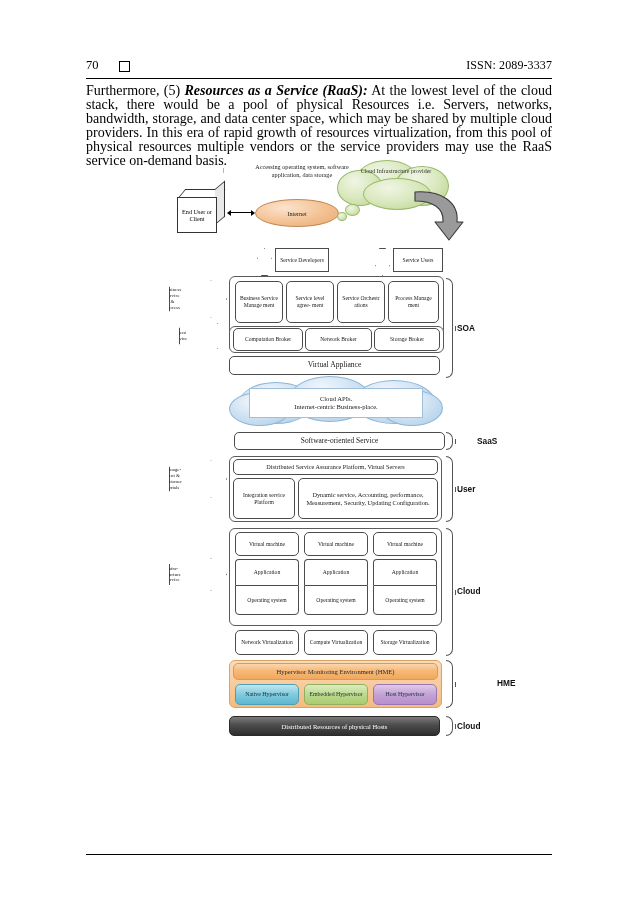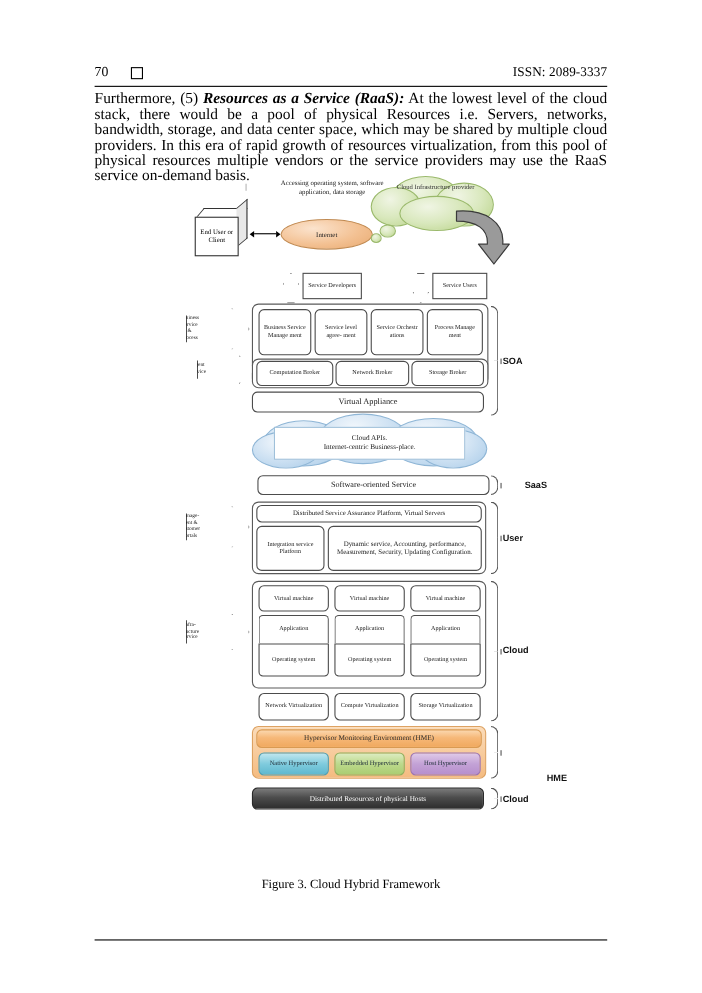--- a/index.html
+++ b/index.html
@@ -281,27 +281,26 @@
     <div class="lbl" style="left:292px;top:426px;">Cloud</div>
 
     <div class="hmewrap" style="left:64px;top:500px;width:213px;height:48px;"></div>
     <div class="hmebar" style="left:68px;top:503px;width:205px;height:17px;">Hypervisor Monitoring Environment (HME)</div>
     <div class="hv n" style="left:70px;top:524px;width:64px;height:21px;">Native Hypervisor</div>
     <div class="hv e" style="left:139px;top:524px;width:64px;height:21px;">Embedded Hypervisor</div>
     <div class="hv h" style="left:208px;top:524px;width:64px;height:21px;">Host Hypervisor</div>
     <div class="brace" style="left:281px;top:500px;height:48px;">
         <i></i>
       </div>
-    <div class="lbl" style="left:292px;top:542px;padding-left:40px;">HME</div>
+    <div class="lbl" style="left:292px;top:518px;padding-left:40px;">HME</div>
 
     <div class="raas" style="left:64px;top:556px;width:211px;height:20px;">Distributed Resources of physical Hosts</div>
     <div class="brace" style="left:281px;top:556px;height:20px;">
         <i></i>
       </div>
     <div class="lbl" style="left:292px;top:561px;">Cloud</div>
 
   </div>
 
-  <div class="cap">Figure 3. Cloud Hybrid Framework</div>
 
   <div class="ftr-rule"></div>
 
 </div>
 
 </body></html>

